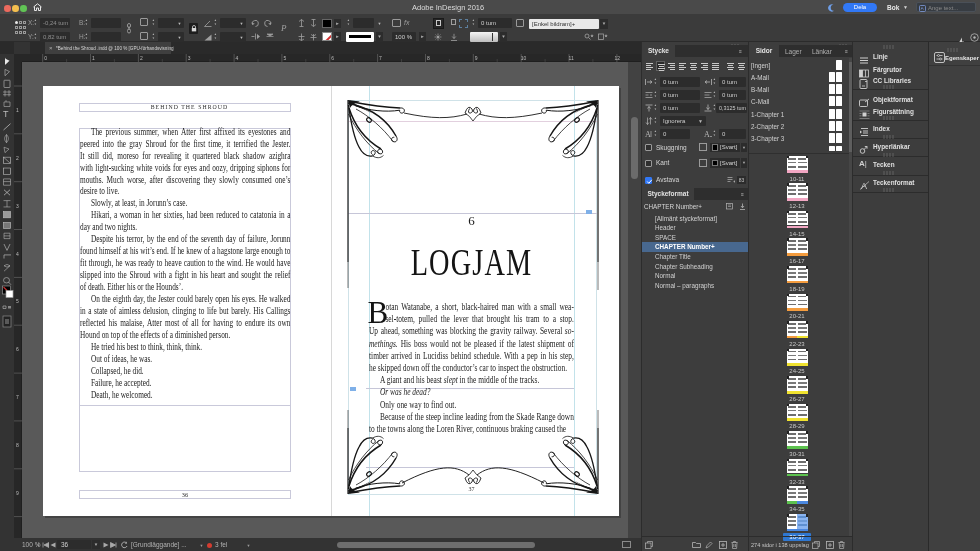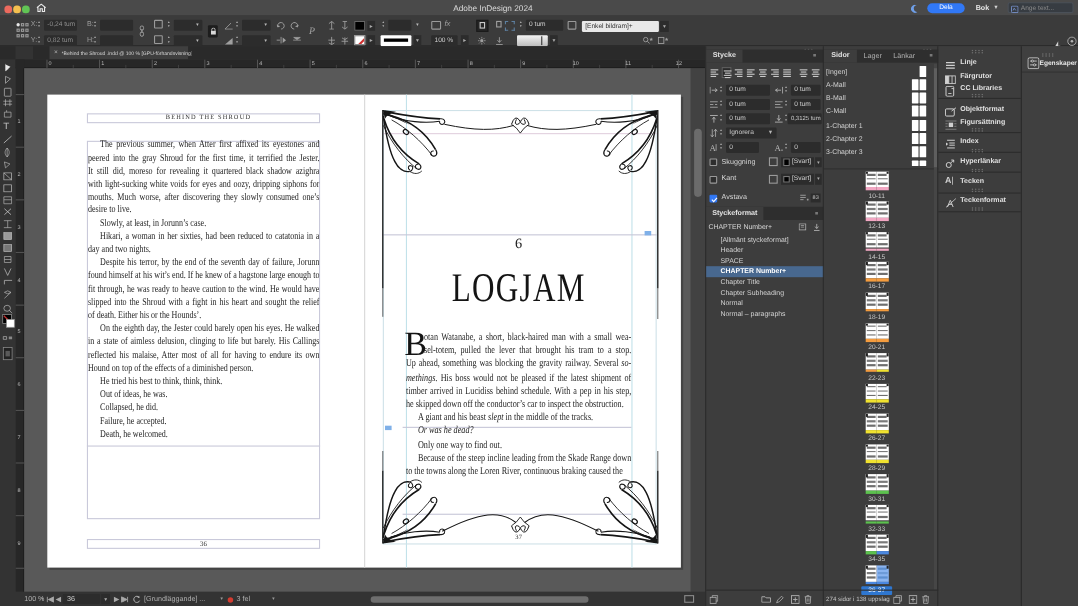--- a/index.html
+++ b/index.html
@@ -30,21 +30,21 @@
 </style></head>
 <body>
 
 <div class="a" style="left:0;top:0;width:980px;height:14px;background:#4a4a4a">
   <div class="a" style="left:4px;top:5px;width:6.5px;height:6.5px;border-radius:50%;background:#ec6a5e"></div>
   <div class="a" style="left:12px;top:5px;width:6.5px;height:6.5px;border-radius:50%;background:#f4bf4f"></div>
   <div class="a" style="left:20px;top:5px;width:6.5px;height:6.5px;border-radius:50%;background:#61c455"></div>
   <svg class="a" style="left:33px;top:3px" width="9" height="8">
       <path d="M0.5,4 L4.5,0.8 L8.5,4 M1.5,3.5 V7.5 H3.5 V5 H5.5 V7.5 H7.5 V3.5" fill="none" stroke="#e8e8e8" stroke-width="1"></path>
     </svg>
-  <div class="a" style="left:412px;top:3px;color:#dcdcdc;font-size:7.5px">Adobe InDesign 2024</div>
+  <div class="a" style="left:412px;top:3px;color:#dcdcdc;font-size:7.5px">Adobe InDesign 2016</div>
   <svg class="a" style="left:828px;top:3.5px" width="7" height="8">
       <path d="M5.5,0.8 A3.6,3.6 0 1 0 6,6.8 A2.9,2.9 0 0 1 5.5,0.8 Z" fill="#6f9fe8"></path>
     </svg>
   <div class="a" style="left:843px;top:2.5px;width:34px;height:9.5px;border-radius:5px;background:#3178f6;color:#fff;font-size:6px;text-align:center;line-height:9.5px">Dela</div>
   <div class="a" style="left:887px;top:3.5px;color:#e8e8e8;font-size:6.5px;font-weight:bold">Bok</div>
   <div class="a" style="left:903px;top:3.5px;color:#d5d5d5;font-size:5px">▼</div>
   <div class="a" style="left:916px;top:2px;width:60px;height:10px;background:#373c42;border:0.5px solid #4a5058;border-radius:2px">
     <svg class="a" style="left:2px;top:2px" width="7" height="7">
         <rect x="0.5" y="0.5" width="6" height="6" rx="1" fill="none" stroke="#7e9bdc" stroke-width="0.8"></rect>
         <path d="M2,4.5 L3,2.5 L4.5,4.5" stroke="#7e9bdc" stroke-width="0.7" fill="none"></path>

